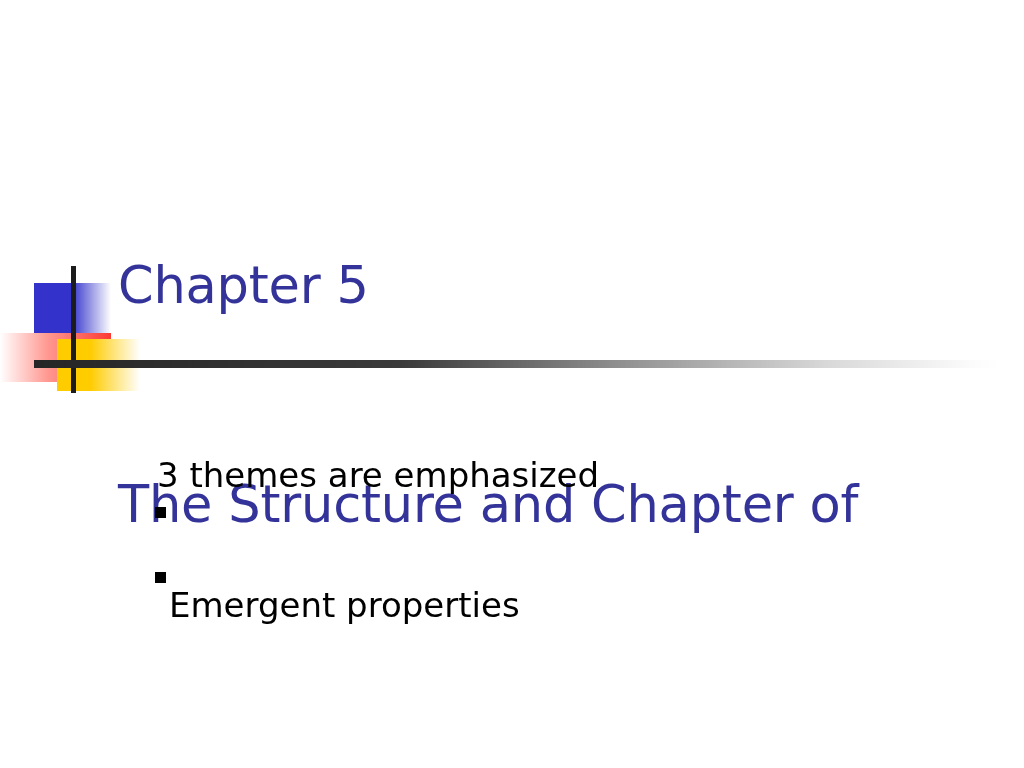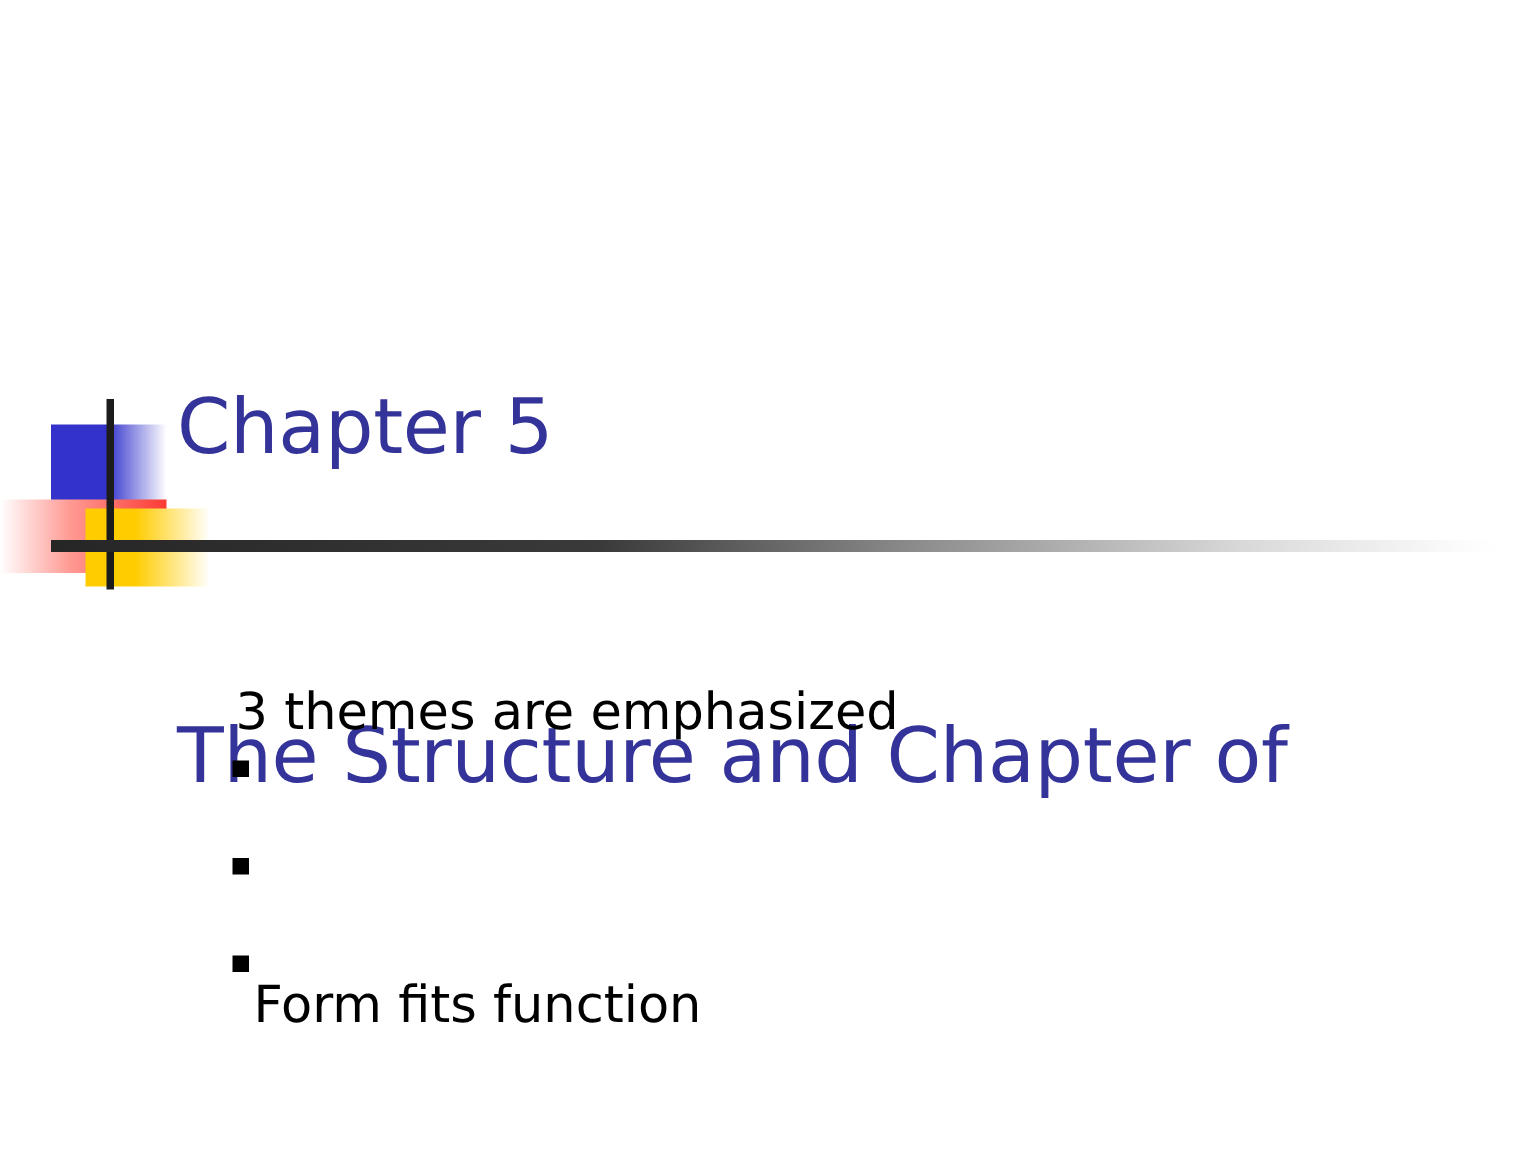--- a/index.html
+++ b/index.html
@@ -146,20 +146,17 @@
   <div class="body-list">
     <div class="body-item">
       <span class="bullet-marker hidden"></span>
       <span class="item-text lead">3 themes are emphasized</span>
     </div>
     <div class="body-item">
       <span class="bullet-marker"></span>
     </div>
     <div class="body-item">
       <span class="bullet-marker"></span>
-    </div>
-    <div class="body-item">
-      <span class="bullet-marker"></span>
-      <span class="item-text">Form fits function</span>
+      <span class="item-text">Emergent properties</span>
     </div>
   </div>
 
 </div>
 
 </body></html>

